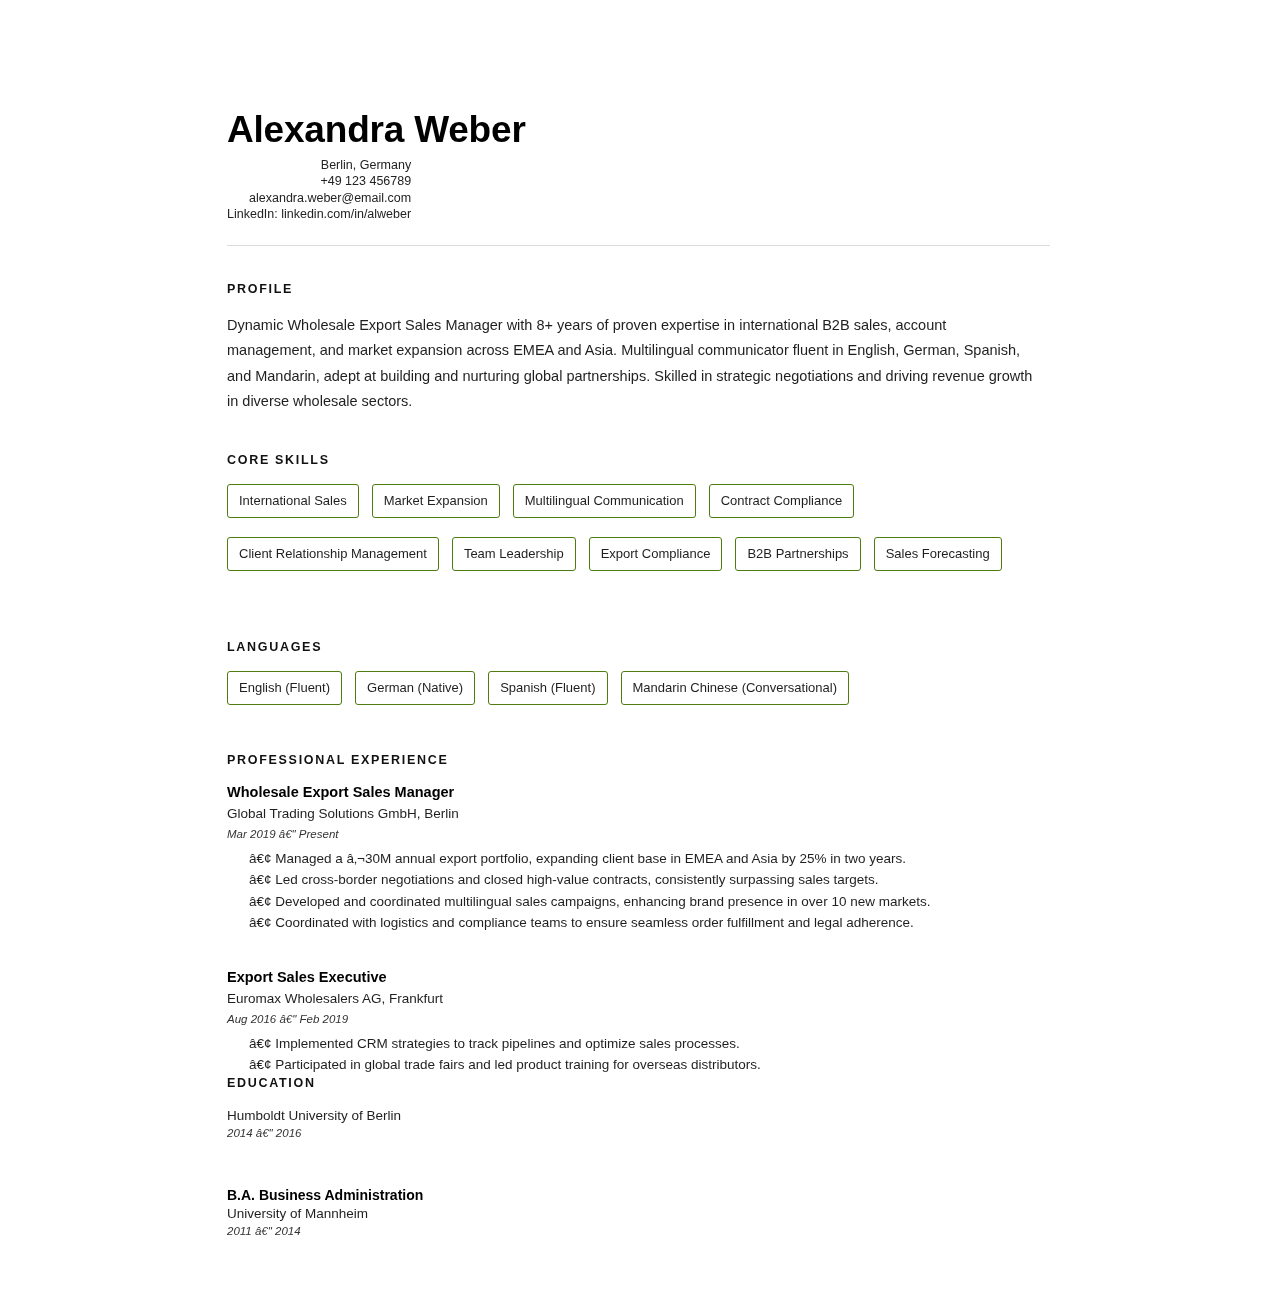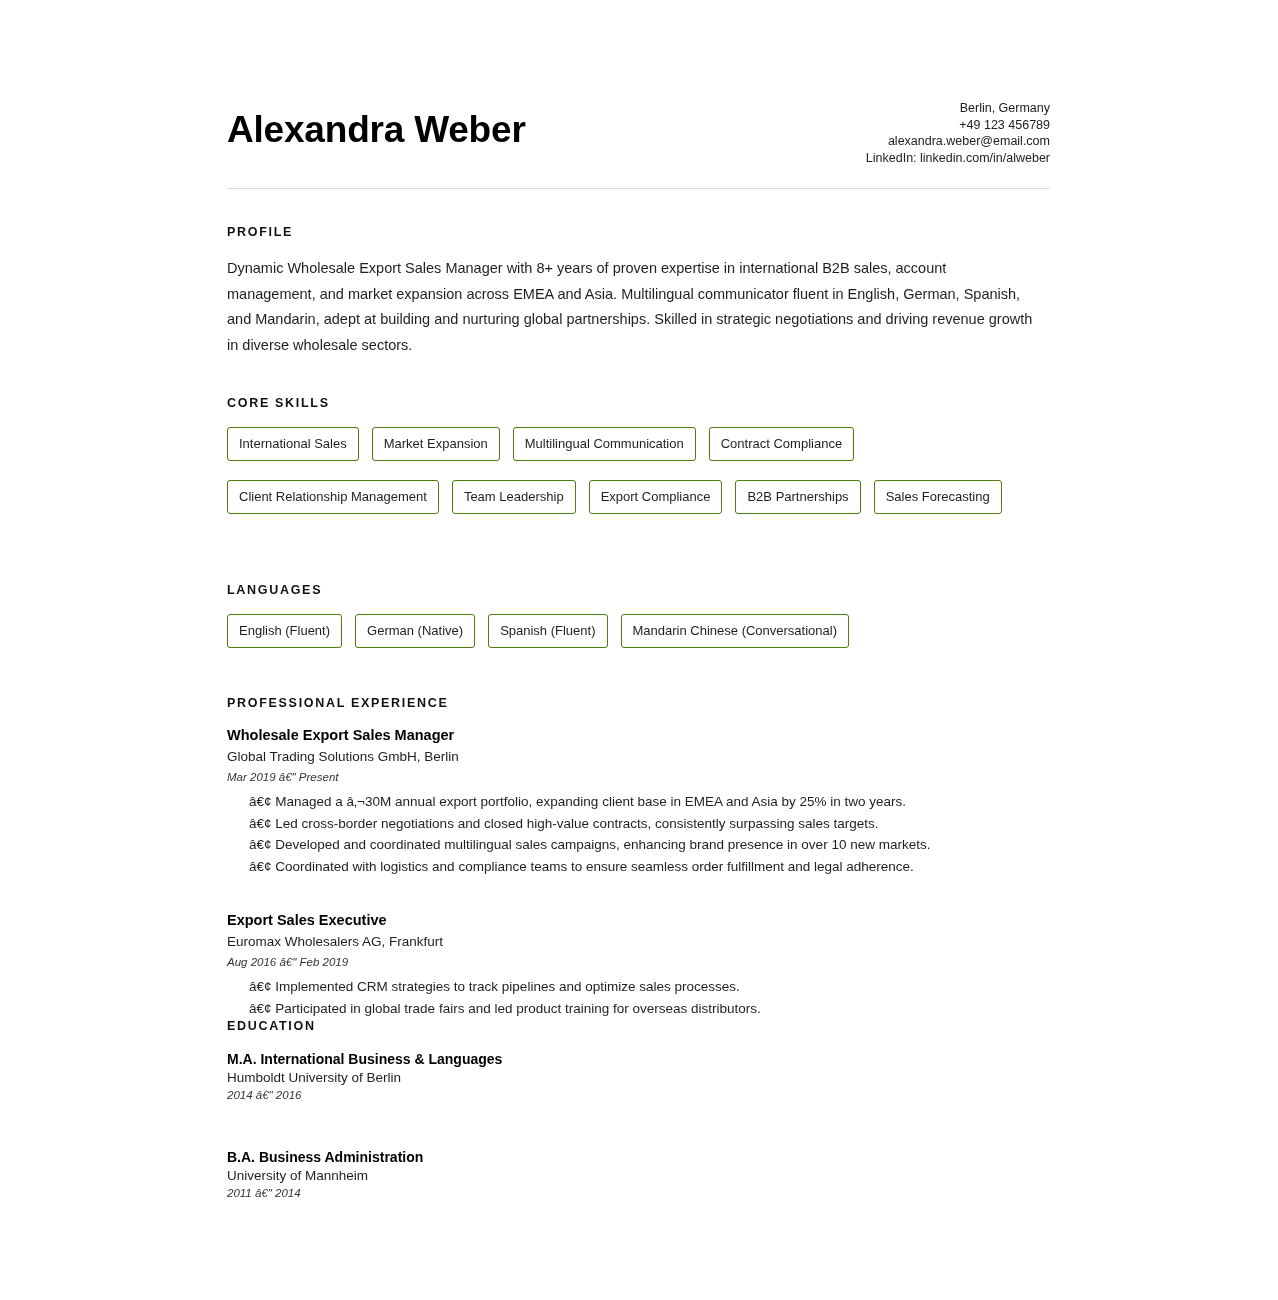--- a/index.html
+++ b/index.html
@@ -22,20 +22,21 @@
     height: 1300px;
     box-sizing: border-box;
     padding: 95px 228px 0 227px;
   }
 
   
   .header {
     display: flex;
     align-items: flex-start;
     justify-content: space-between;
+    flex-direction: column;
   }
   .name {
     font-size: 37px;
     font-weight: bold;
     letter-spacing: -0.2px;
     line-height: 1.15;
     margin: 14px 0 0 0;
     color: #000000;
     white-space: nowrap;
   }
@@ -220,21 +221,20 @@
         <div class="bullet">â€¢ Implemented CRM strategies to track pipelines and optimize sales processes.</div>
         <div class="bullet">â€¢ Participated in global trade fairs and led product training for overseas distributors.</div>
       </div>
     </div>
   </div>
 
   <div class="section edu-wrap">
     <div class="section-title">EDUCATION</div>
 
     <div class="edu-entry">
-      <div class="edu-degree">M.A. International Business &amp; Languages</div>
       <div class="edu-school">Humboldt University of Berlin</div>
       <div class="edu-dates">2014 â€" 2016</div>
     </div>
 
     <div class="edu-entry second">
       <div class="edu-degree">B.A. Business Administration</div>
       <div class="edu-school">University of Mannheim</div>
       <div class="edu-dates">2011 â€" 2014</div>
     </div>
   </div>

